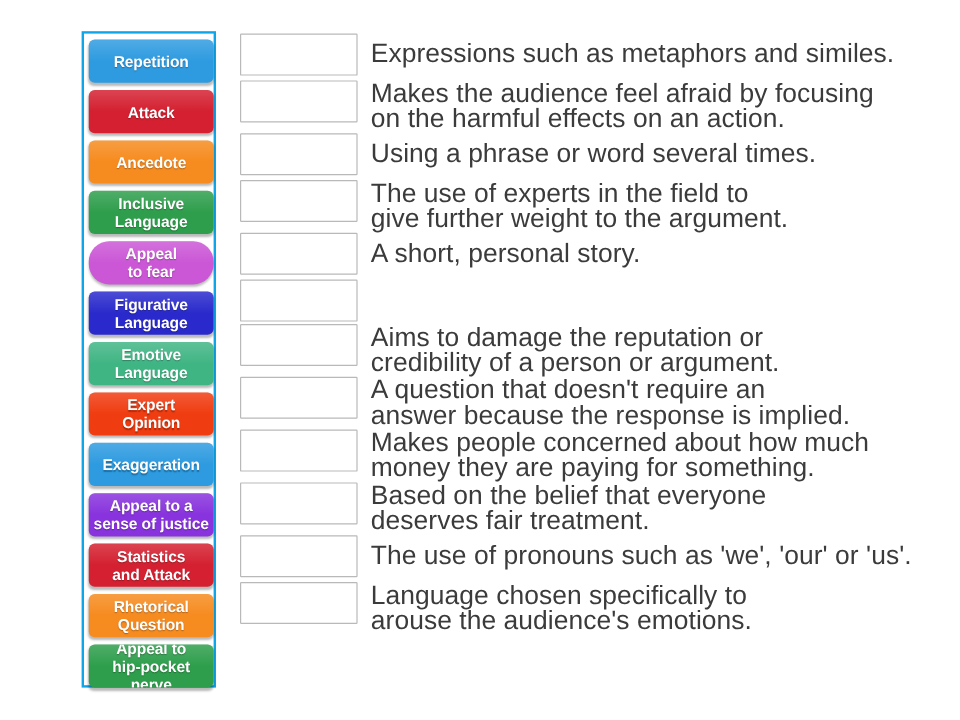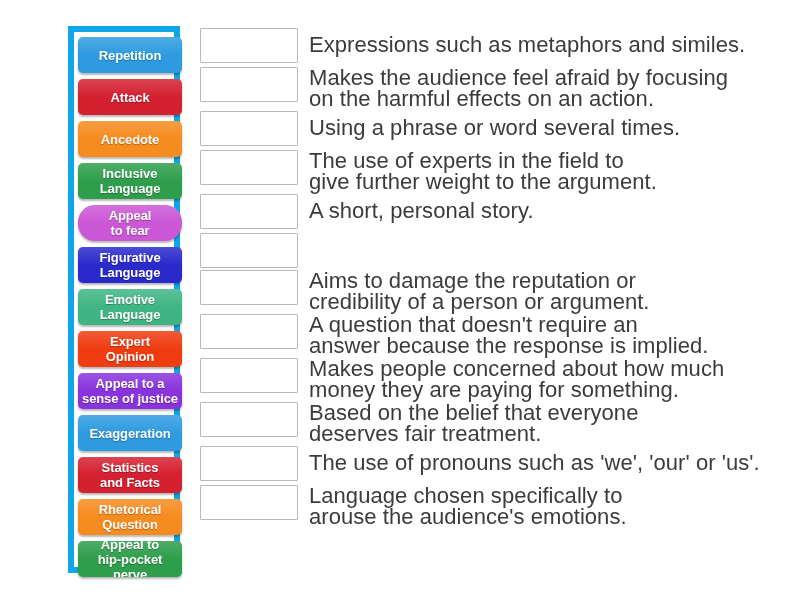--- a/index.html
+++ b/index.html
@@ -20,21 +20,21 @@
     background: #ffffff;
   }
 
   
   .tiles-panel {
     position: absolute;
     left: 68px;
     top: 26px;
     width: 112px;
     height: 547px;
-    border: 6px solid #0ea5e9;
+    border: 2px solid #0ea5e9;
     background: #ffffff;
     padding: 5px 4px;
   }
 
   .tile {
     position: relative;
     width: 104px;
     height: 36px;
     margin: 0 0 6px 0;
     border-radius: 5px;
@@ -126,30 +126,30 @@
 Language</span>
       </div>
       <div class="tile" style="background: rgb(64, 181, 132);">
         <span style="white-space: pre-line;">Emotive
 Language</span>
       </div>
       <div class="tile" style="background: rgb(240, 60, 17);">
         <span style="white-space: pre-line;">Expert
 Opinion</span>
       </div>
+      <div class="tile" style="background: rgb(46, 155, 224);">
+        <span style="white-space: pre-line;">Exaggeration</span>
+      </div>
       <div class="tile" style="background: rgb(136, 51, 221);">
         <span style="white-space: pre-line;">Appeal to a
 sense of justice</span>
       </div>
-      <div class="tile" style="background: rgb(46, 155, 224);">
-        <span style="white-space: pre-line;">Exaggeration</span>
-      </div>
       <div class="tile" style="background: rgb(212, 32, 48);">
         <span style="white-space: pre-line;">Statistics
-and Facts</span>
+and Attack</span>
       </div>
       <div class="tile" style="background: rgb(246, 139, 31);">
         <span style="white-space: pre-line;">Rhetorical
 Question</span>
       </div>
       <div class="tile" style="background: rgb(46, 158, 76);">
         <span style="white-space: pre-line;">Appeal to
 hip-pocket nerve</span>
       </div>
     </div>

